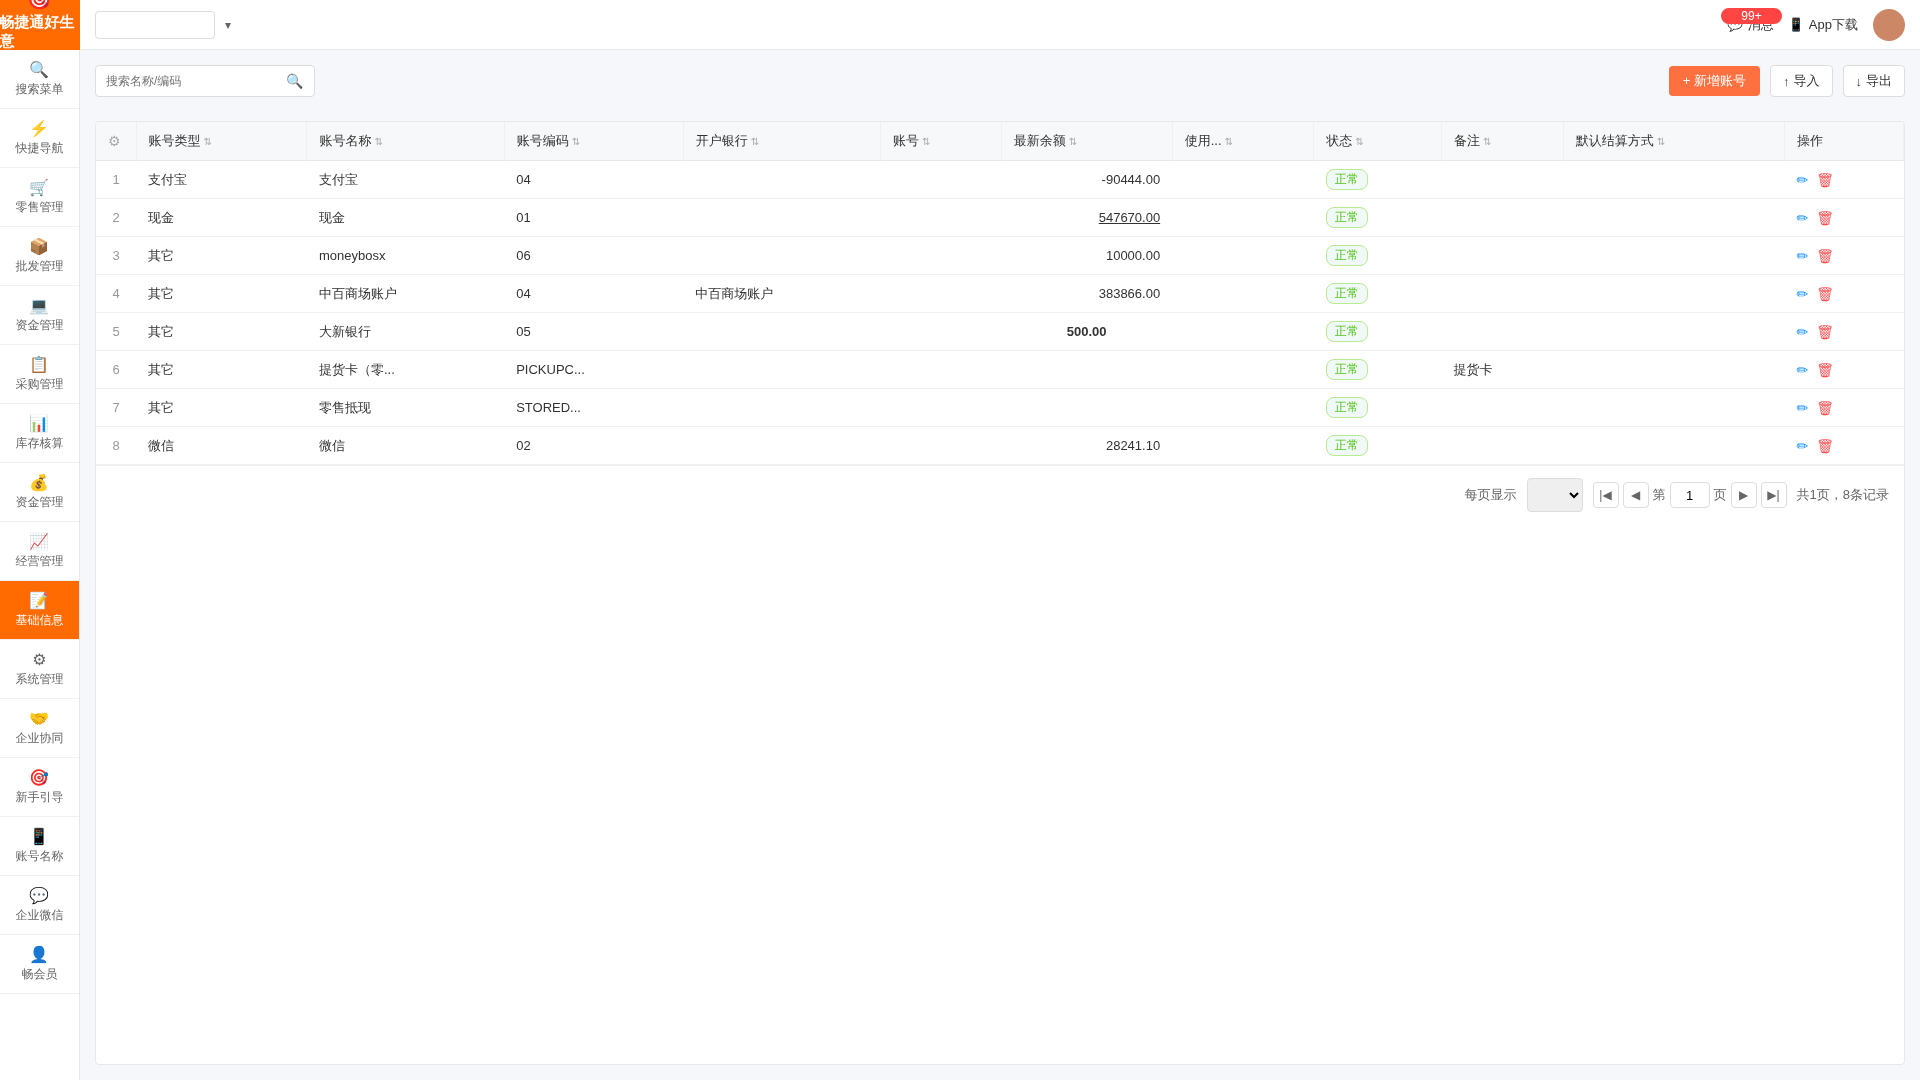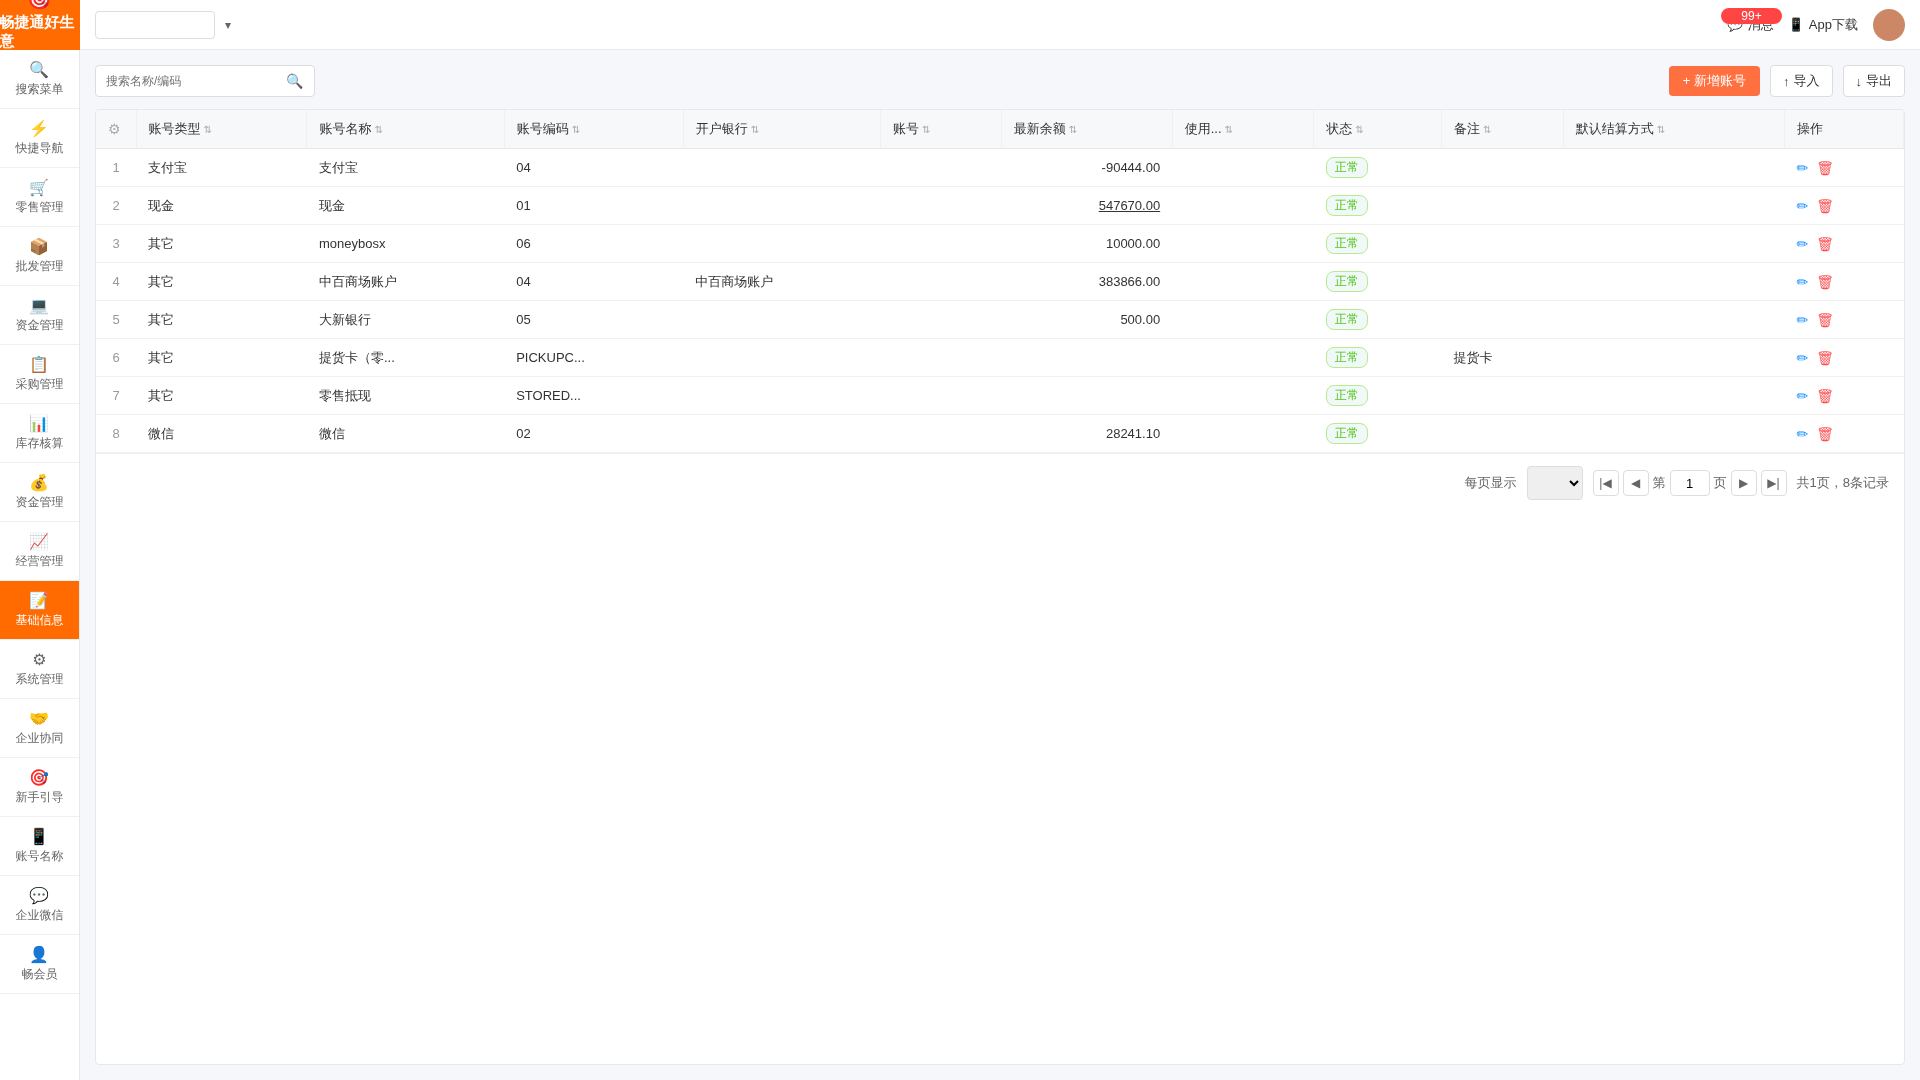--- a/index.html
+++ b/index.html
@@ -147,21 +147,21 @@
       padding: 15px;
       display: flex;
       flex-direction: column;
     }
 
     
     .toolbar {
       display: flex;
       align-items: flex-end;
       justify-content: space-between;
-      margin-bottom: 12px;
+      margin-bottom: 24px;
     }
     .search-box {
       display: flex;
       align-items: center;
       background: white;
       border: 1px solid #ddd;
       border-radius: 4px;
       padding: 0 10px;
       height: 32px;
       width: 220px;
@@ -465,21 +465,21 @@
       </div>
     </td>
   </tr>
             <tr>
     <td class="row-num">5</td>
     <td>其它</td>
     <td>大新银行</td>
     <td>05</td>
     <td></td>
     <td></td>
-    <td style="text-align:right;">500.00</td>
+    <td style="text-align:center;font-weight:bold;">500.00</td>
     <td></td>
     <td><span class="status-badge">正常</span></td>
     <td></td>
     <td></td>
     <td>
       <div class="action-btns">
         <span class="edit-btn">✏</span>
         <span class="delete-btn">🗑</span>
       </div>
     </td>

